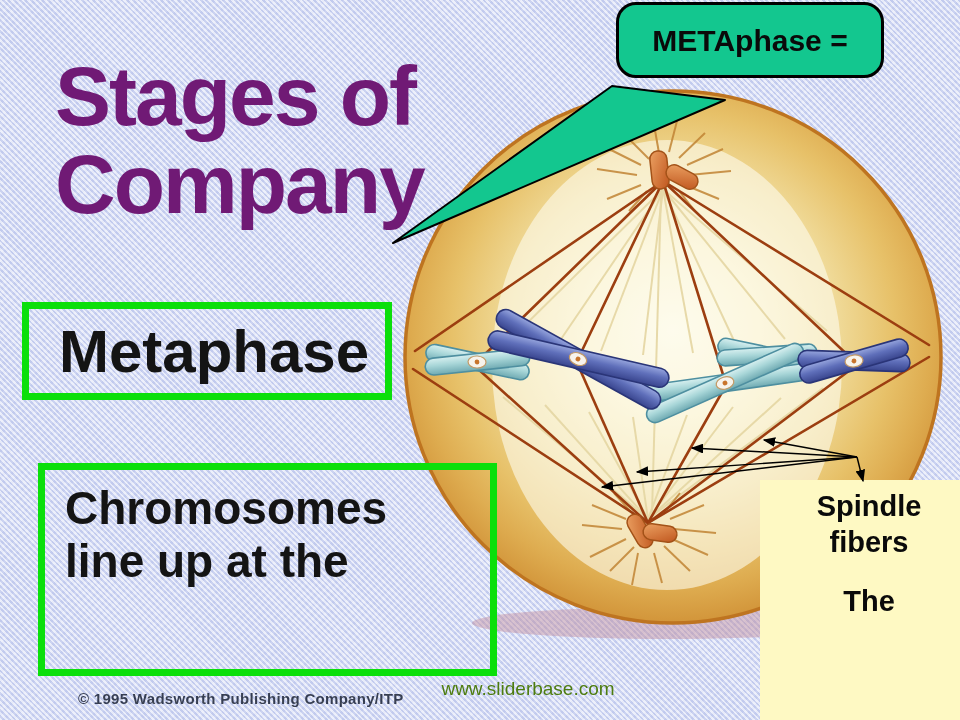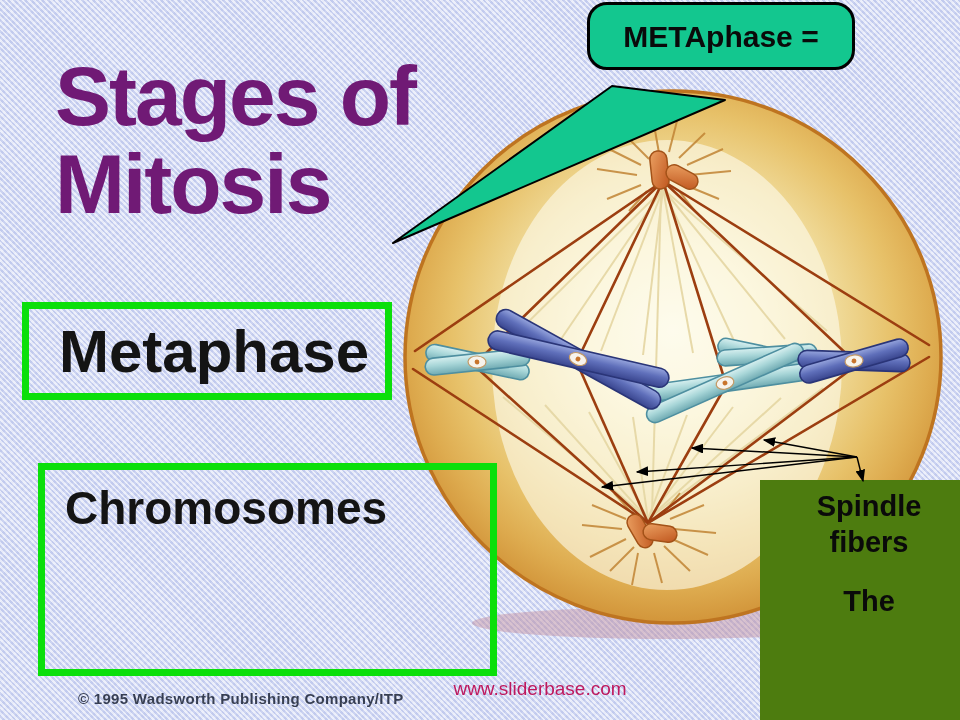--- a/index.html
+++ b/index.html
@@ -13,57 +13,57 @@
   }
   .abs{position:absolute;}
   
   .title{
     left:55px;top:52px;width:420px;
     font-size:84px;font-weight:bold;color:#701a75;
     line-height:88px;letter-spacing:-2px;z-index:6;
   }
   
   .bubble{
-    left:587px;top:2px;width:268px;height:68px;z-index:20;
+    left:616px;top:2px;width:268px;height:76px;z-index:20;
     background:#13C78F;border:3px solid #000;border-radius:20px;
     box-sizing:border-box;display:flex;flex-direction:column;
     align-items:center;justify-content:center;
     font-size:30px;font-weight:bold;color:#0a0a0a;line-height:37px;
     text-align:center;
   }
   .tail-svg{left:385px;top:80px;z-index:19;}
   
   .cell-svg{left:395px;top:85px;z-index:5;}
   
   .gbox{border:7px solid #0BDF0B;box-sizing:border-box;z-index:10;color:#141414;font-weight:bold;}
   .gbox1{left:22px;top:302px;width:370px;height:98px;
     display:flex;align-items:center;justify-content:center;
     font-size:60px;padding-left:14px;}
   .gbox2{left:38px;top:463px;width:459px;height:213px;
     font-size:46px;line-height:53px;padding:12px 5px 0 20px;}
   
   .note{
     left:760px;top:480px;width:200px;height:240px;z-index:12;
-    background:#4d7c0f;color:#0a0a0a;font-weight:bold;font-size:29px;
+    background:#fef9c3;color:#0a0a0a;font-weight:bold;font-size:29px;
     text-align:center;line-height:36px;box-sizing:border-box;padding-top:8px;padding-left:18px;
   }
   .note .gap{margin-top:23px;}
   .arrows-svg{left:560px;top:410px;z-index:15;}
   
   .copyright{left:78px;top:690px;font-size:15px;font-weight:bold;
     color:#0f172a;opacity:.8;letter-spacing:.3px;z-index:6;}
-  .watermark{left:380px;top:678px;width:320px;text-align:center;
-    font-size:19px;color:#be185d;z-index:6;}
+  .watermark{left:368px;top:678px;width:320px;text-align:center;
+    font-size:19px;color:#4d7c0f;z-index:6;}
 </style>
 </head>
 <body>
 
 <div class="abs title">
   <div>Stages of</div>
-  <div>Mitosis</div>
+  <div>Company</div>
 </div>
 
 <svg class="abs cell-svg" width="560" height="555" viewBox="0 0 560 555">
   <defs>
     <radialGradient id="cellG" cx="50%" cy="45%" r="55%">
       <stop offset="0%" stop-color="#FEFBEA"></stop>
       <stop offset="30%" stop-color="#F9EFC6"></stop>
       <stop offset="55%" stop-color="#F0DB9A"></stop>
       <stop offset="75%" stop-color="#E7C169"></stop>
       <stop offset="88%" stop-color="#DEAC50"></stop>
@@ -200,20 +200,21 @@
 <div class="abs bubble">
   <div>METAphase =</div>
 </div>
 
 <div class="abs gbox gbox1">
   <span>Metaphase</span>
 </div>
 
 <div class="abs gbox gbox2">
   <div>Chromosomes</div>
+  <div>line up at the</div>
 </div>
 
 <div class="abs note">
   <div>Spindle</div>
   <div>fibers</div>
   <div class="gap">The</div>
 </div>
 
 <svg class="abs arrows-svg" width="400" height="100" viewBox="0 0 400 100">
   <defs>

